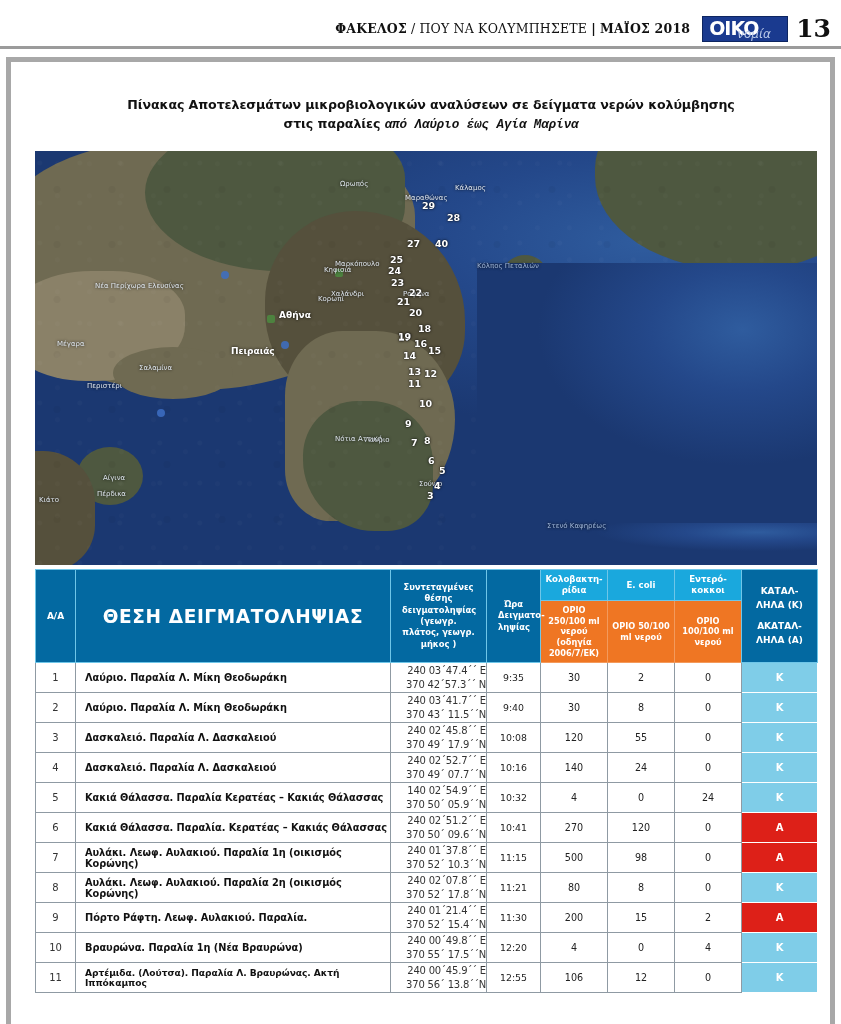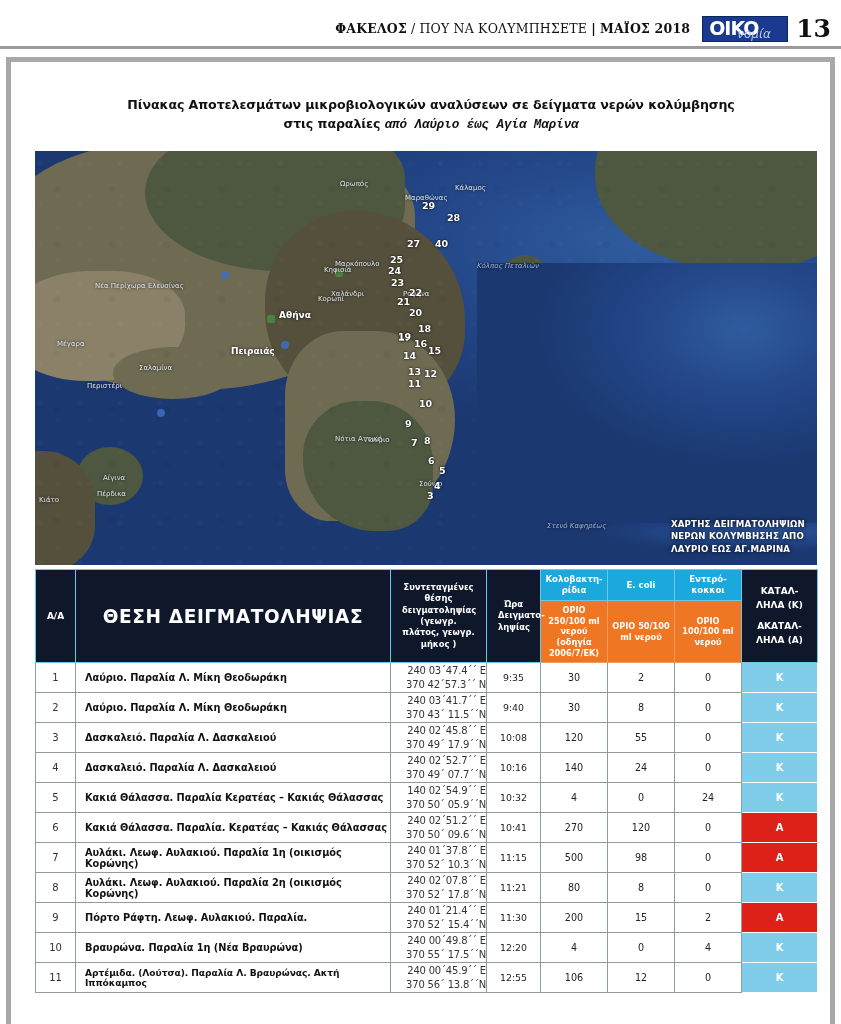--- a/index.html
+++ b/index.html
@@ -84,21 +84,21 @@
   .mapnum{
     position:absolute;color:#fff;font-size:9.5px;font-weight:bold;
     text-shadow:0 0 3px rgba(0,0,0,.85),0 0 1px rgba(0,0,0,.9);
     line-height:1;white-space:nowrap;margin-top:28px;
   }
   .maplabel{
     position:absolute;color:#dfe6ee;font-size:7px;white-space:nowrap;
     text-shadow:0 0 3px rgba(0,0,0,.9);line-height:1;
   }
   .maplabel.big{font-size:9px;color:#fff;font-weight:bold;}
-  .maplabel.sea{color:#9fb6d8;font-style:italic;}
+  .maplabel.sea{color:#9fb6d8;}
   .mapcaption{
     position:absolute;right:12px;bottom:10px;color:#fff;font-size:8.6px;
     font-weight:bold;line-height:1.45;text-align:left;
     text-shadow:0 0 4px rgba(0,0,0,.9);letter-spacing:.2px;
   }
   .poi{position:absolute;width:8px;height:8px;border-radius:2px;
     background:#4c8b3f;opacity:.85;}
   .poi.blue{background:#3d6fc4;border-radius:50%;}
 
   
@@ -108,21 +108,21 @@
   col.c-aa{width:40px;}
   col.c-pos{width:315px;}
   col.c-coord{width:96px;}
   col.c-time{width:54px;}
   col.c-kolo{width:67px;}
   col.c-ecoli{width:67px;}
   col.c-entero{width:67px;}
   col.c-status{width:76px;}
 
   thead th{
-    background:#0f172a;color:#ffffff;border:1px solid #6fc6e8;
+    background:#0369a1;color:#ffffff;border:1px solid #6fc6e8;
     padding:8px;vertical-align:middle;text-align:center;
   }
   th .hcell{padding:4px 3px;line-height:1.2;}
   th.aa{font-size:9px;font-weight:bold;}
   th.pos{font-size:18.5px;font-weight:bold;letter-spacing:.6px;}
   th.coord .hcell{font-size:8.4px;font-weight:bold;line-height:1.35;}
   th.time .hcell{font-size:8.4px;font-weight:bold;line-height:1.35;}
   th.status .hcell{font-size:9px;font-weight:bold;line-height:1.5;}
   th.status .gap{display:block;height:8px;}
 
@@ -263,25 +263,20 @@
           <div class="mapnum" style="left: 374px; top: 109px;">22</div>
           <div class="mapnum" style="left: 356px; top: 99px;">23</div>
           <div class="mapnum" style="left: 353px; top: 87px;">24</div>
           <div class="mapnum" style="left: 355px; top: 76px;">25</div>
           <div class="mapnum" style="left: 400px; top: 60px;">40</div>
           <div class="mapnum" style="left: 372px; top: 60px;">27</div>
           <div class="mapnum" style="left: 412px; top: 34px;">28</div>
           <div class="mapnum" style="left: 387px; top: 22px;">29</div>
         </div>
 
-    <div class="mapcaption">
-      <div>ΧΑΡΤΗΣ ΔΕΙΓΜΑΤΟΛΗΨΙΩΝ</div>
-      <div>ΝΕΡΩΝ ΚΟΛΥΜΒΗΣΗΣ ΑΠΟ</div>
-      <div>ΛΑΥΡΙΟ ΕΩΣ ΑΓ.ΜΑΡΙΝΑ</div>
-    </div>
   </div>
 
   <div class="tablewrap">
     <table>
       <colgroup>
         <col class="c-aa">
             <col class="c-pos">
             <col class="c-coord">
             <col class="c-time">
         <col class="c-kolo">

